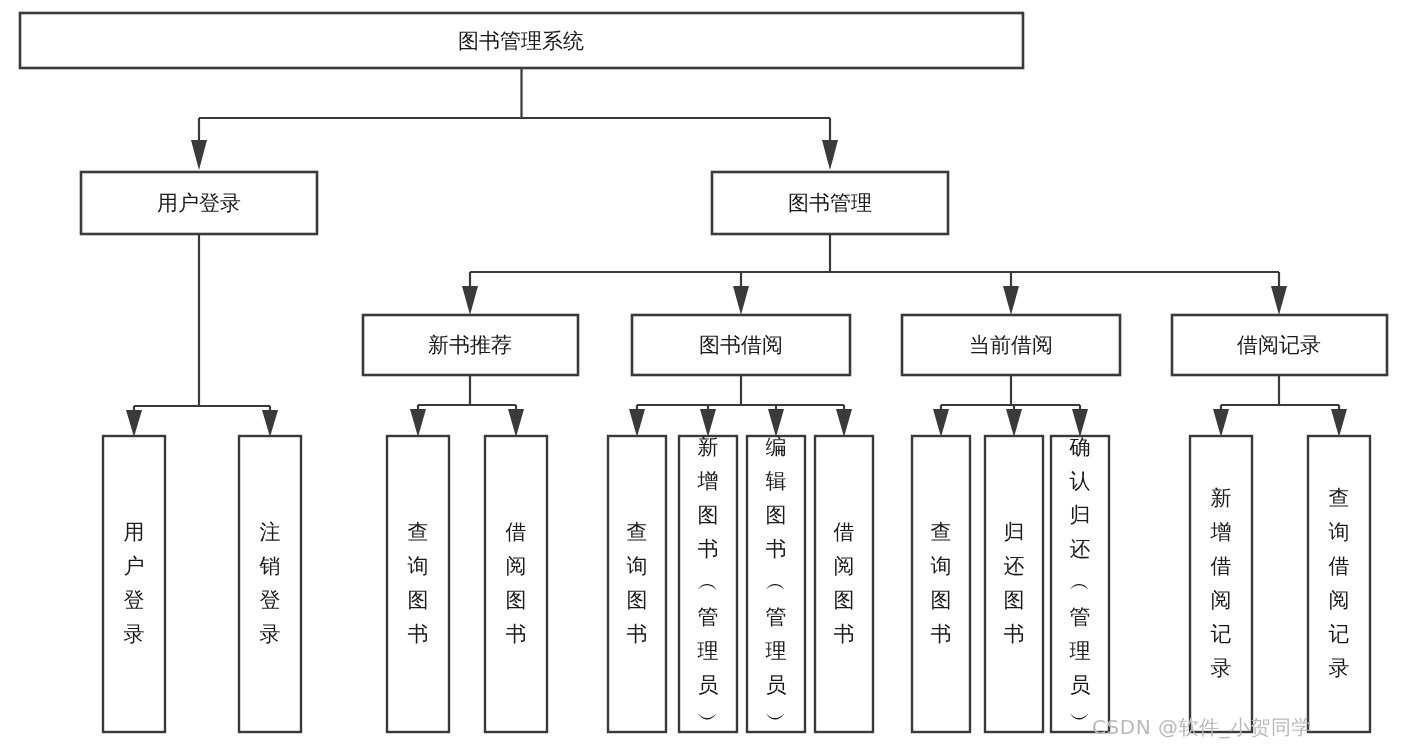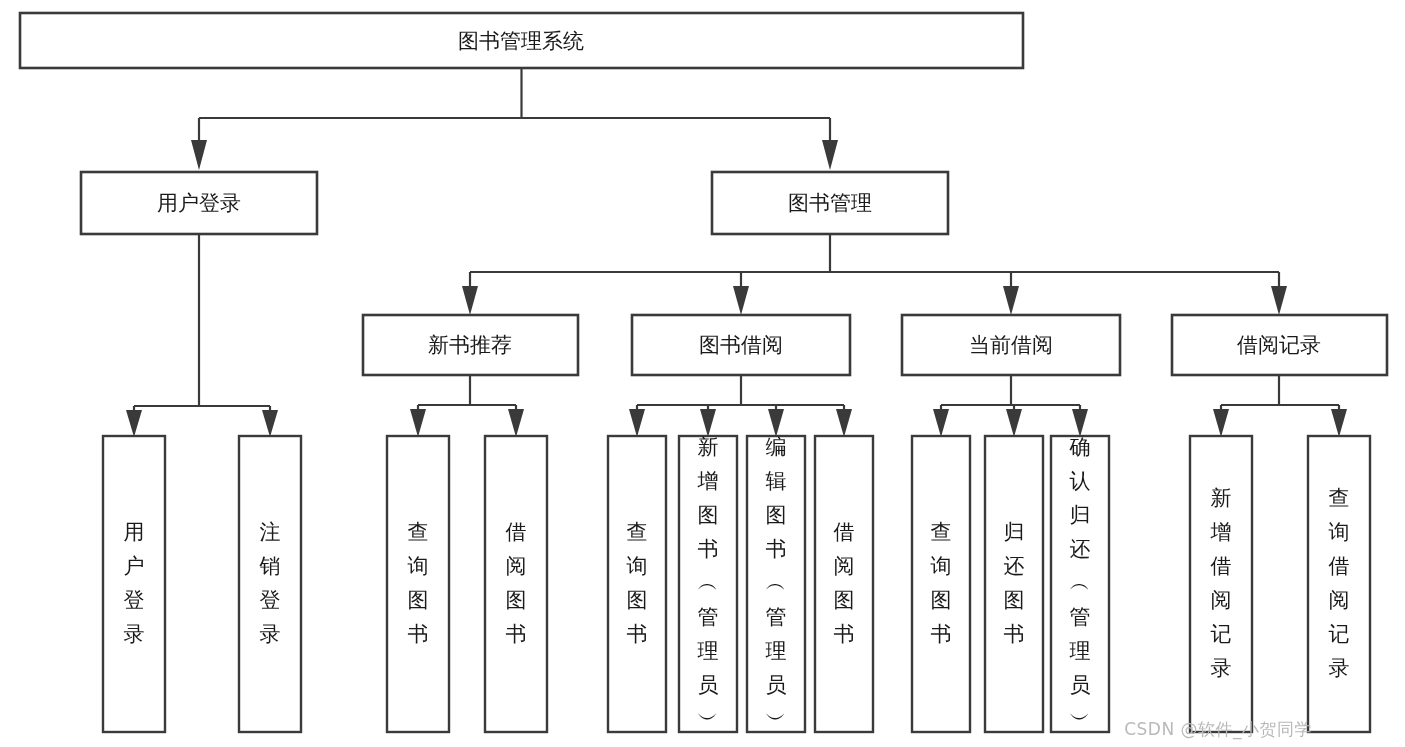--- a/index.html
+++ b/index.html
@@ -58,21 +58,21 @@
     font-family: "DejaVu Sans", "Liberation Sans", sans-serif;
     font-size: 21px;
     text-anchor: middle;
     dominant-baseline: middle;
   }
   .watermark {
     position: absolute;
     right: 8px;
     bottom: 6px;
     font-family: "DejaVu Sans", "Liberation Sans", sans-serif;
-    font-size: 17px;
+    font-size: 20px;
     color: #b9b9b9;
     letter-spacing: 0.5px;
     white-space: nowrap;
     user-select: none;
   }
 </style>
 </head>
 <body>
 
 <div id="diagram-root">

